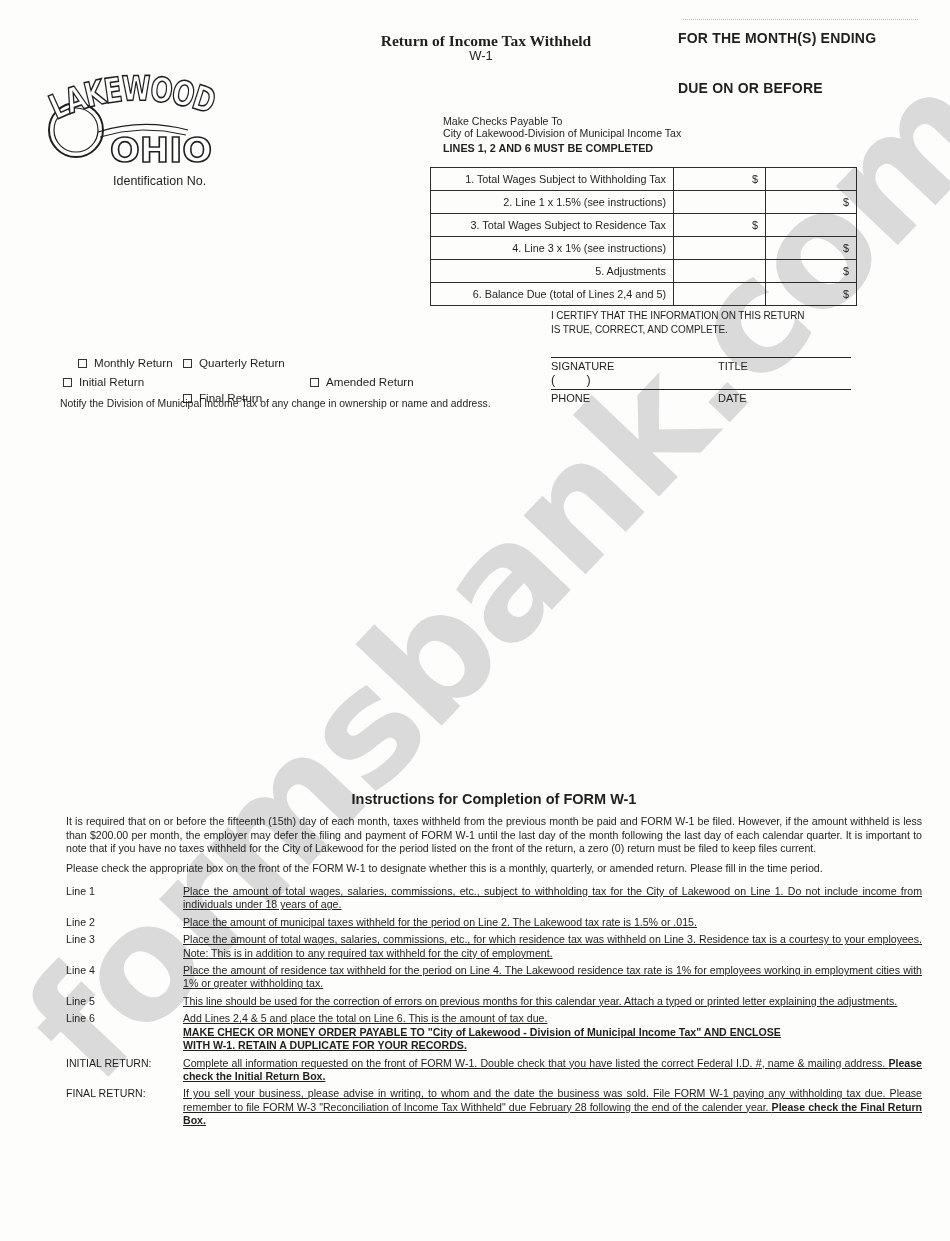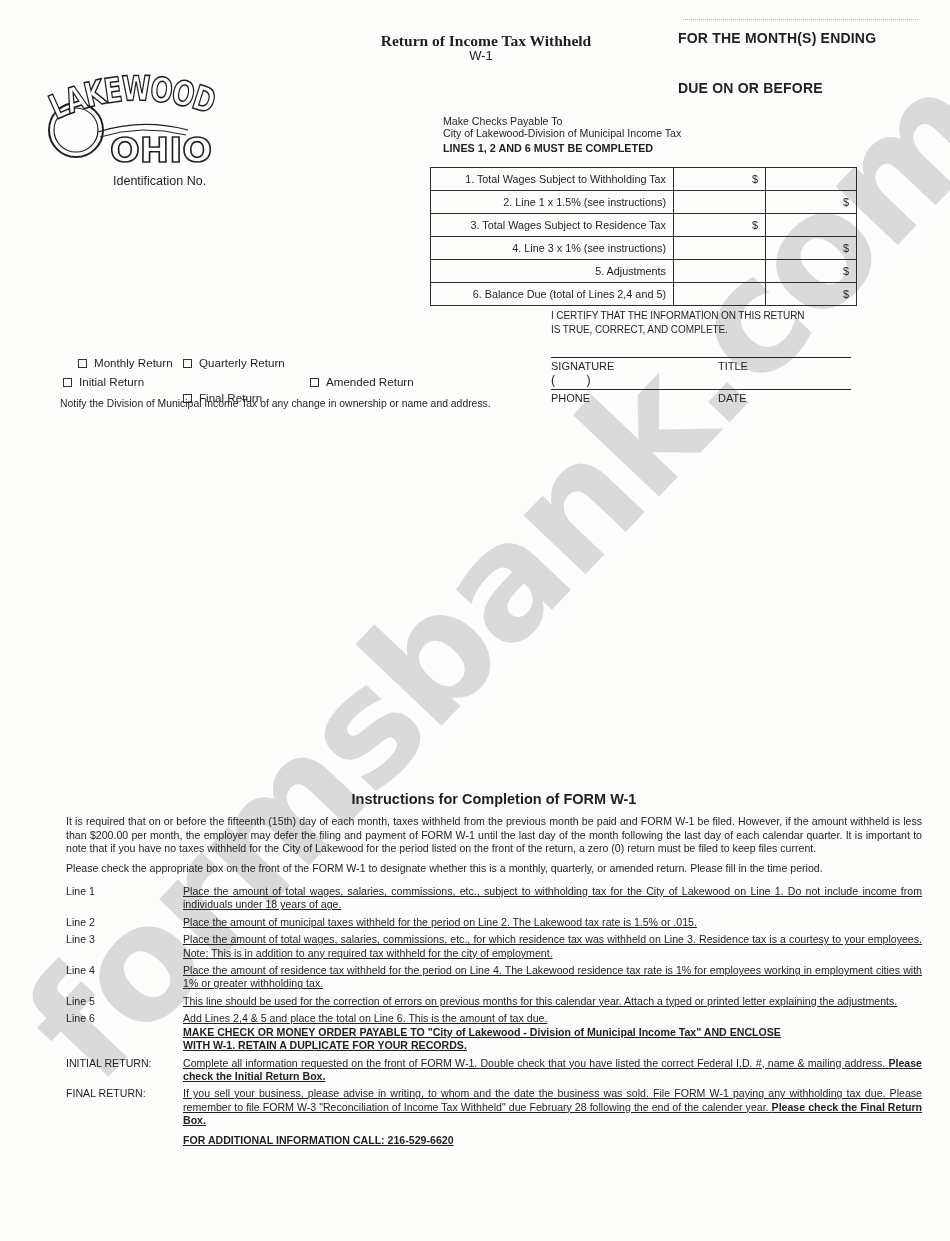--- a/index.html
+++ b/index.html
@@ -208,18 +208,17 @@
         </div>
       </div>
       <div class="item">
         <div class="ilabel">INITIAL RETURN:</div>
         <div class="itext"><span>Complete all information requested on the front of FORM W-1. Double check that you have listed the correct Federal I.D. #, name &amp; mailing address. </span><span class="bold">Please check the Initial Return Box.</span></div>
       </div>
       <div class="item">
         <div class="ilabel">FINAL RETURN:</div>
         <div class="itext">
           <div><span>If you sell your business, please advise in writing, to whom and the date the business was sold. File FORM W-1 paying any withholding tax due. Please remember to file FORM W-3 "Reconciliation of Income Tax Withheld" due February 28 following the end of the calender year. </span><span class="bold">Please check the Final Return Box.</span></div>
-          <div class="bold footerline">FOR ADDITIONAL INFORMATION CALL: 216-529-6620</div>
         </div>
       </div>
     </div>
   </div>
 </div>
 
 </body></html>

